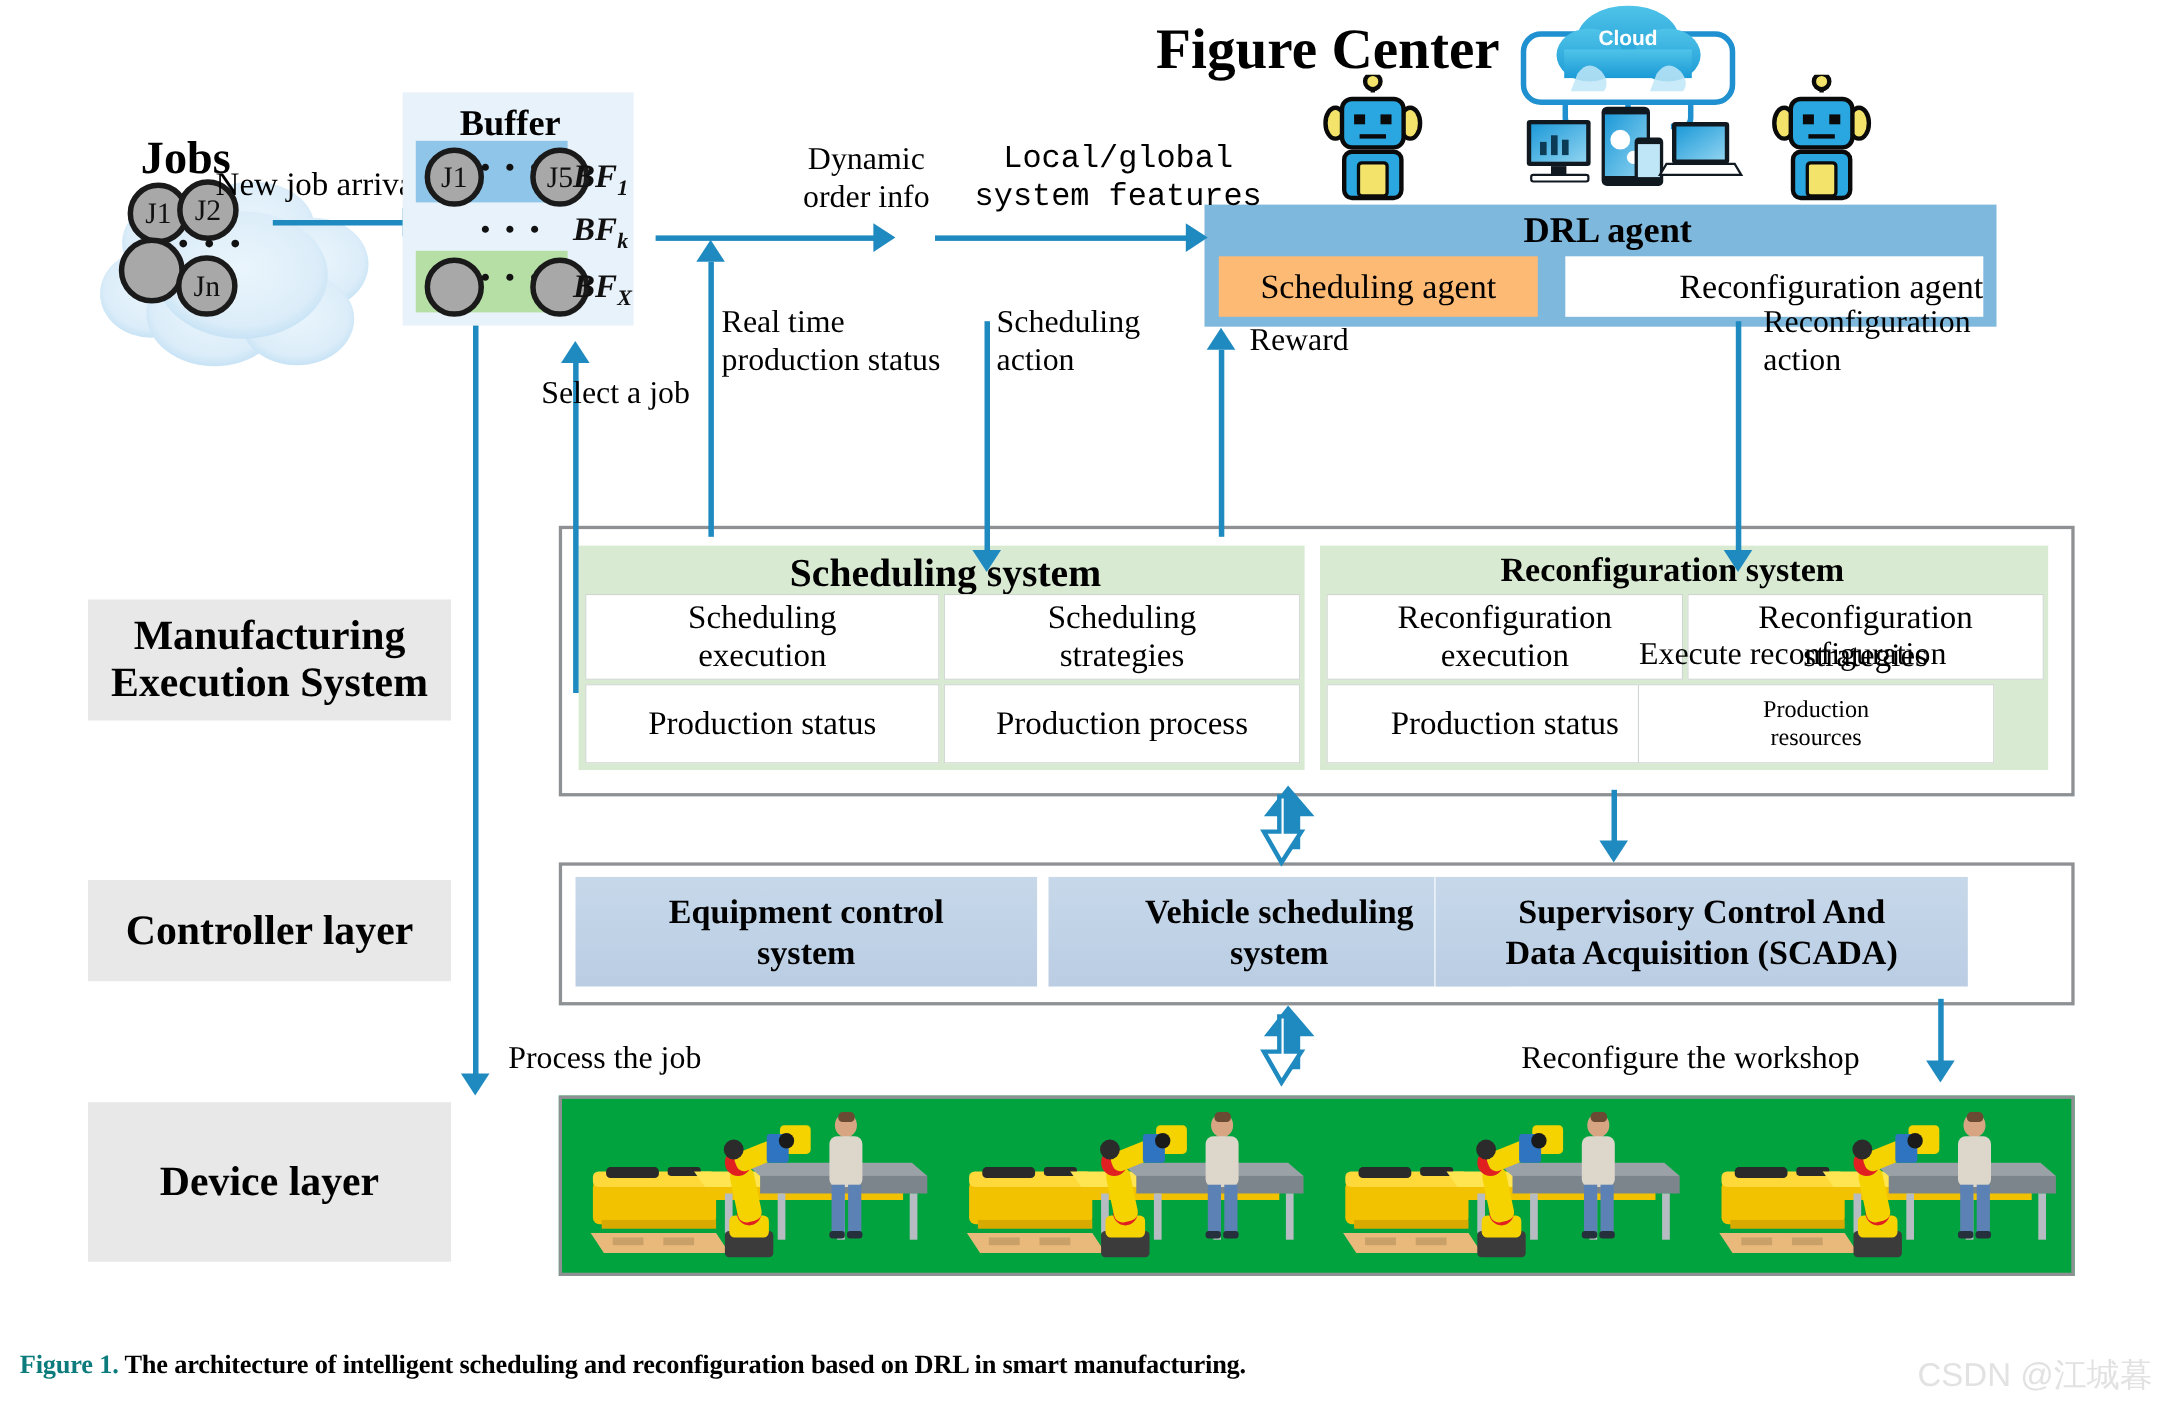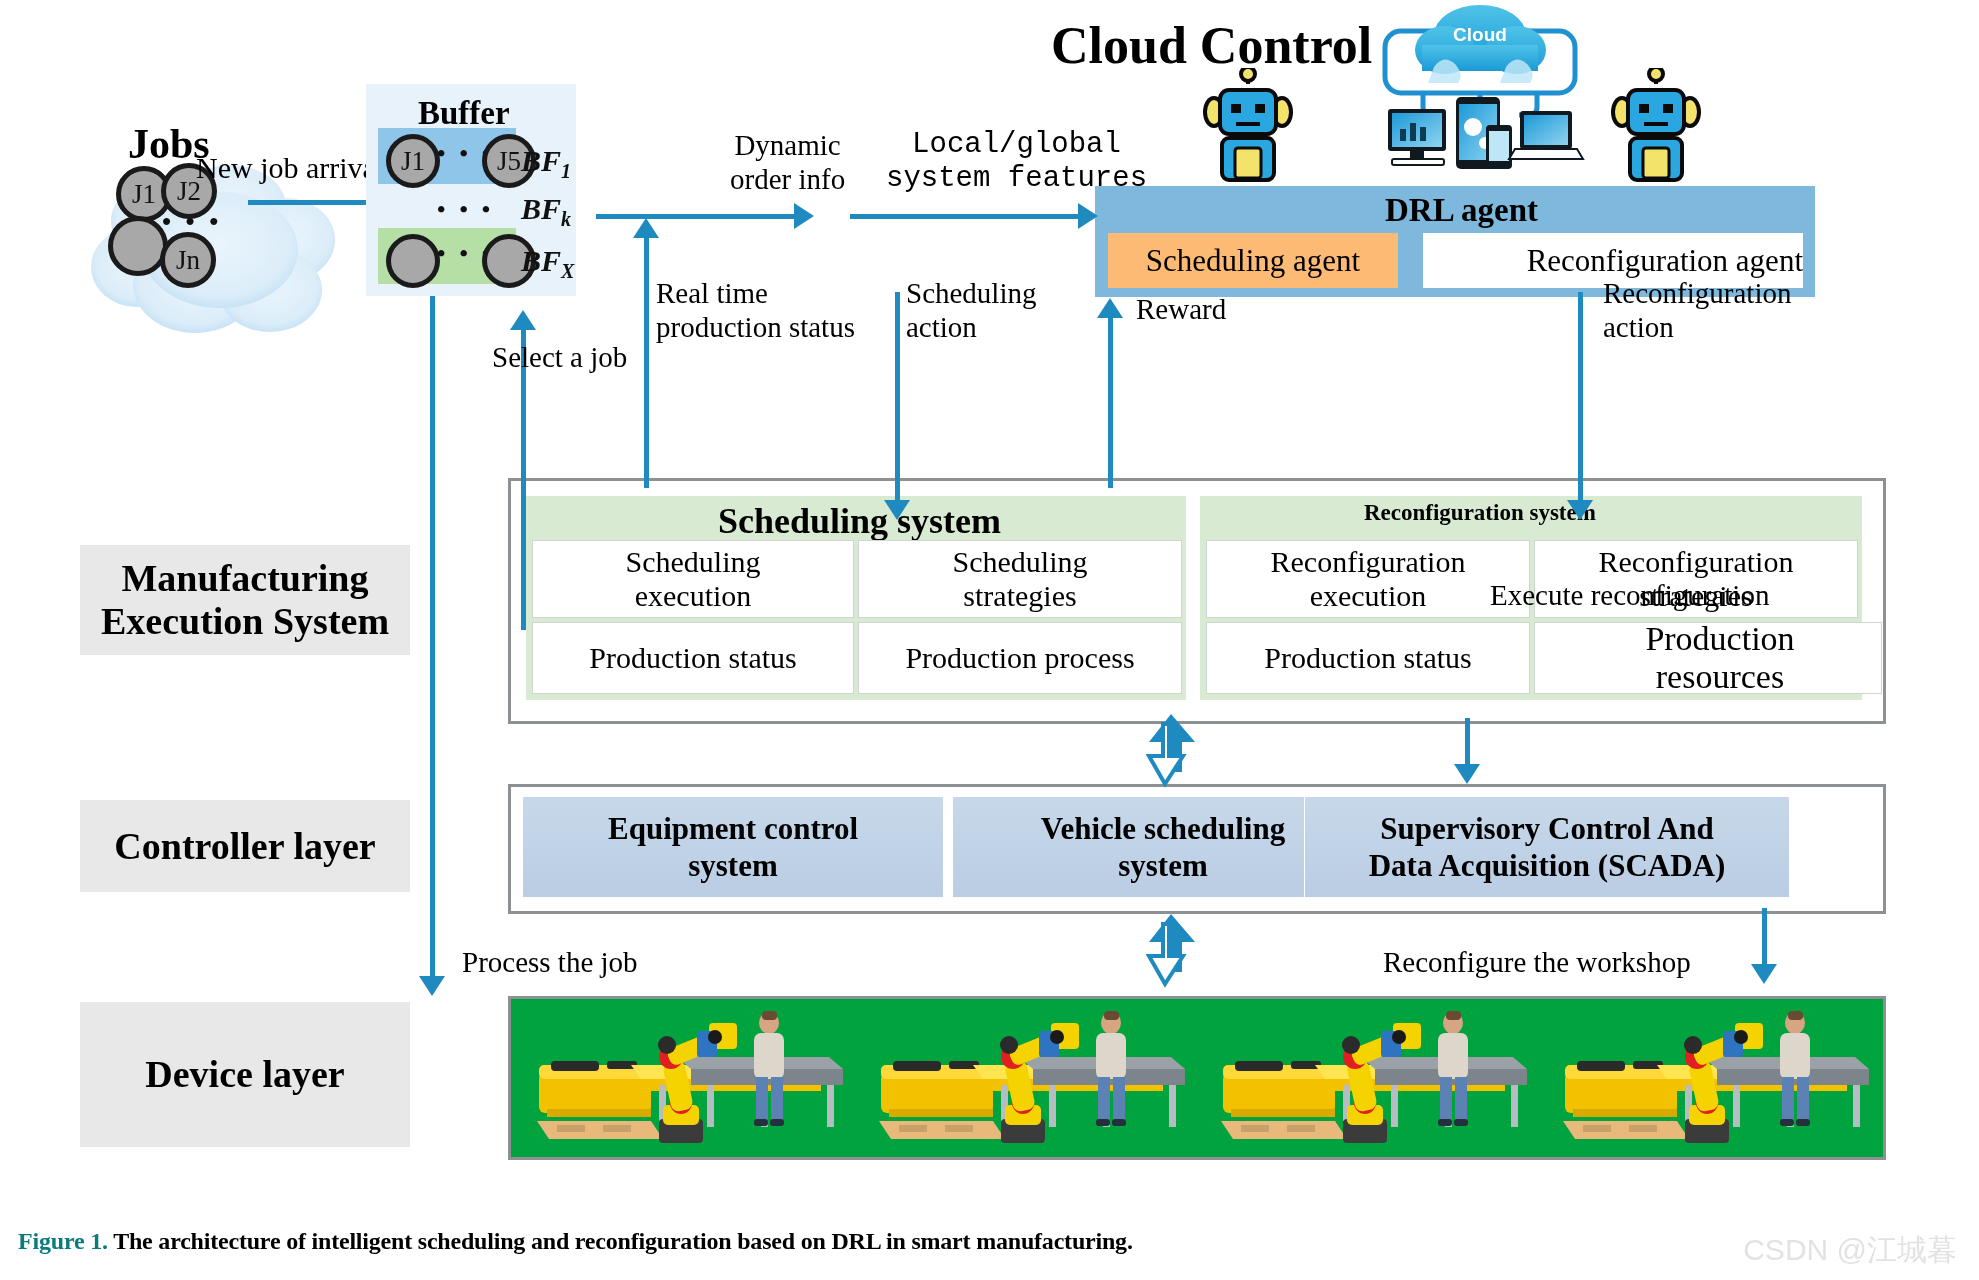--- a/index.html
+++ b/index.html
@@ -127,21 +127,21 @@
   <span></span>
 </div>
 <div class="dots" style="left:437px;top:240px;font-size:24px;">• • •</div>
 <div class="jobcircle" style="left:482px;top:234px;width:44px;height:44px;">
   <span></span>
 </div>
 <div class="bflabel" style="left:521px;top:244px;">
   <span>BF</span><sub>X</sub>
 </div>
 
-<div class="bigtitle" style="left:1051px;top:16px;font-size:52px;letter-spacing:0px;">Cloud Control</div>
+<div class="bigtitle" style="left:1051px;top:16px;font-size:52px;letter-spacing:0px;">Figure Center</div>
 
 <div class="abs" style="left:1330px;top:5px;width:330px;height:175px;">
   <svg width="330" height="175" viewBox="0 0 330 175">
     <defs>
       <linearGradient id="cloudg" x1="0" y1="0" x2="0" y2="1">
         <stop offset="0%" stop-color="#4fc3e8"></stop>
         <stop offset="100%" stop-color="#1b9ad6"></stop>
       </linearGradient>
       <linearGradient id="scrg" x1="0" y1="0" x2="1" y2="1">
         <stop offset="0%" stop-color="#1d9ad8"></stop>
@@ -249,33 +249,33 @@
 strategies</span>
 </div>
 <div class="abs ctr whitecell" style="left:532px;top:622px;width:320px;height:70px;font-size:30px;">
   <span>Production status</span>
 </div>
 <div class="abs ctr whitecell" style="left:858px;top:622px;width:322px;height:70px;font-size:30px;">
   <span>Production process</span>
 </div>
 
 <div class="abs greenhdr" style="left:1200px;top:496px;width:662px;height:204px;"></div>
-<div class="bigtitle" style="left:1364px;top:500px;font-size:23px;">Reconfiguration system</div>
+<div class="bigtitle" style="left:1364px;top:500px;font-size:31px;">Reconfiguration system</div>
 <div class="abs ctr whitecell" style="left:1206px;top:540px;width:322px;height:76px;font-size:30px;white-space:pre-line;line-height:1.15;">
   <span>Reconfiguration
 execution</span>
 </div>
 <div class="abs ctr whitecell" style="left:1534px;top:540px;width:322px;height:76px;font-size:30px;white-space:pre-line;line-height:1.15;">
   <span>Reconfiguration
 strategies</span>
 </div>
 <div class="abs ctr whitecell" style="left:1206px;top:622px;width:322px;height:70px;font-size:30px;">
   <span>Production status</span>
 </div>
-<div class="abs ctr whitecell" style="left:1534px;top:622px;width:322px;height:70px;font-size:34px;white-space:pre-line;line-height:1.12;padding-left:24px;">
+<div class="abs ctr whitecell" style="left:1489px;top:622px;width:322px;height:70px;font-size:22px;white-space:pre-line;line-height:1.12;">
   <span>Production
 resources</span>
 </div>
 
 <div class="outerbox abs" style="left:508px;top:784px;width:1372px;height:124px;"></div>
 <div class="abs ctr bluecell" style="left:522px;top:796px;width:420px;height:100px;font-size:31px;white-space:pre-line;line-height:1.2;">
   <span>Equipment control
 system</span>
 </div>
 <div class="abs ctr bluecell" style="left:952px;top:796px;width:420px;height:100px;font-size:31px;white-space:pre-line;line-height:1.2;">

